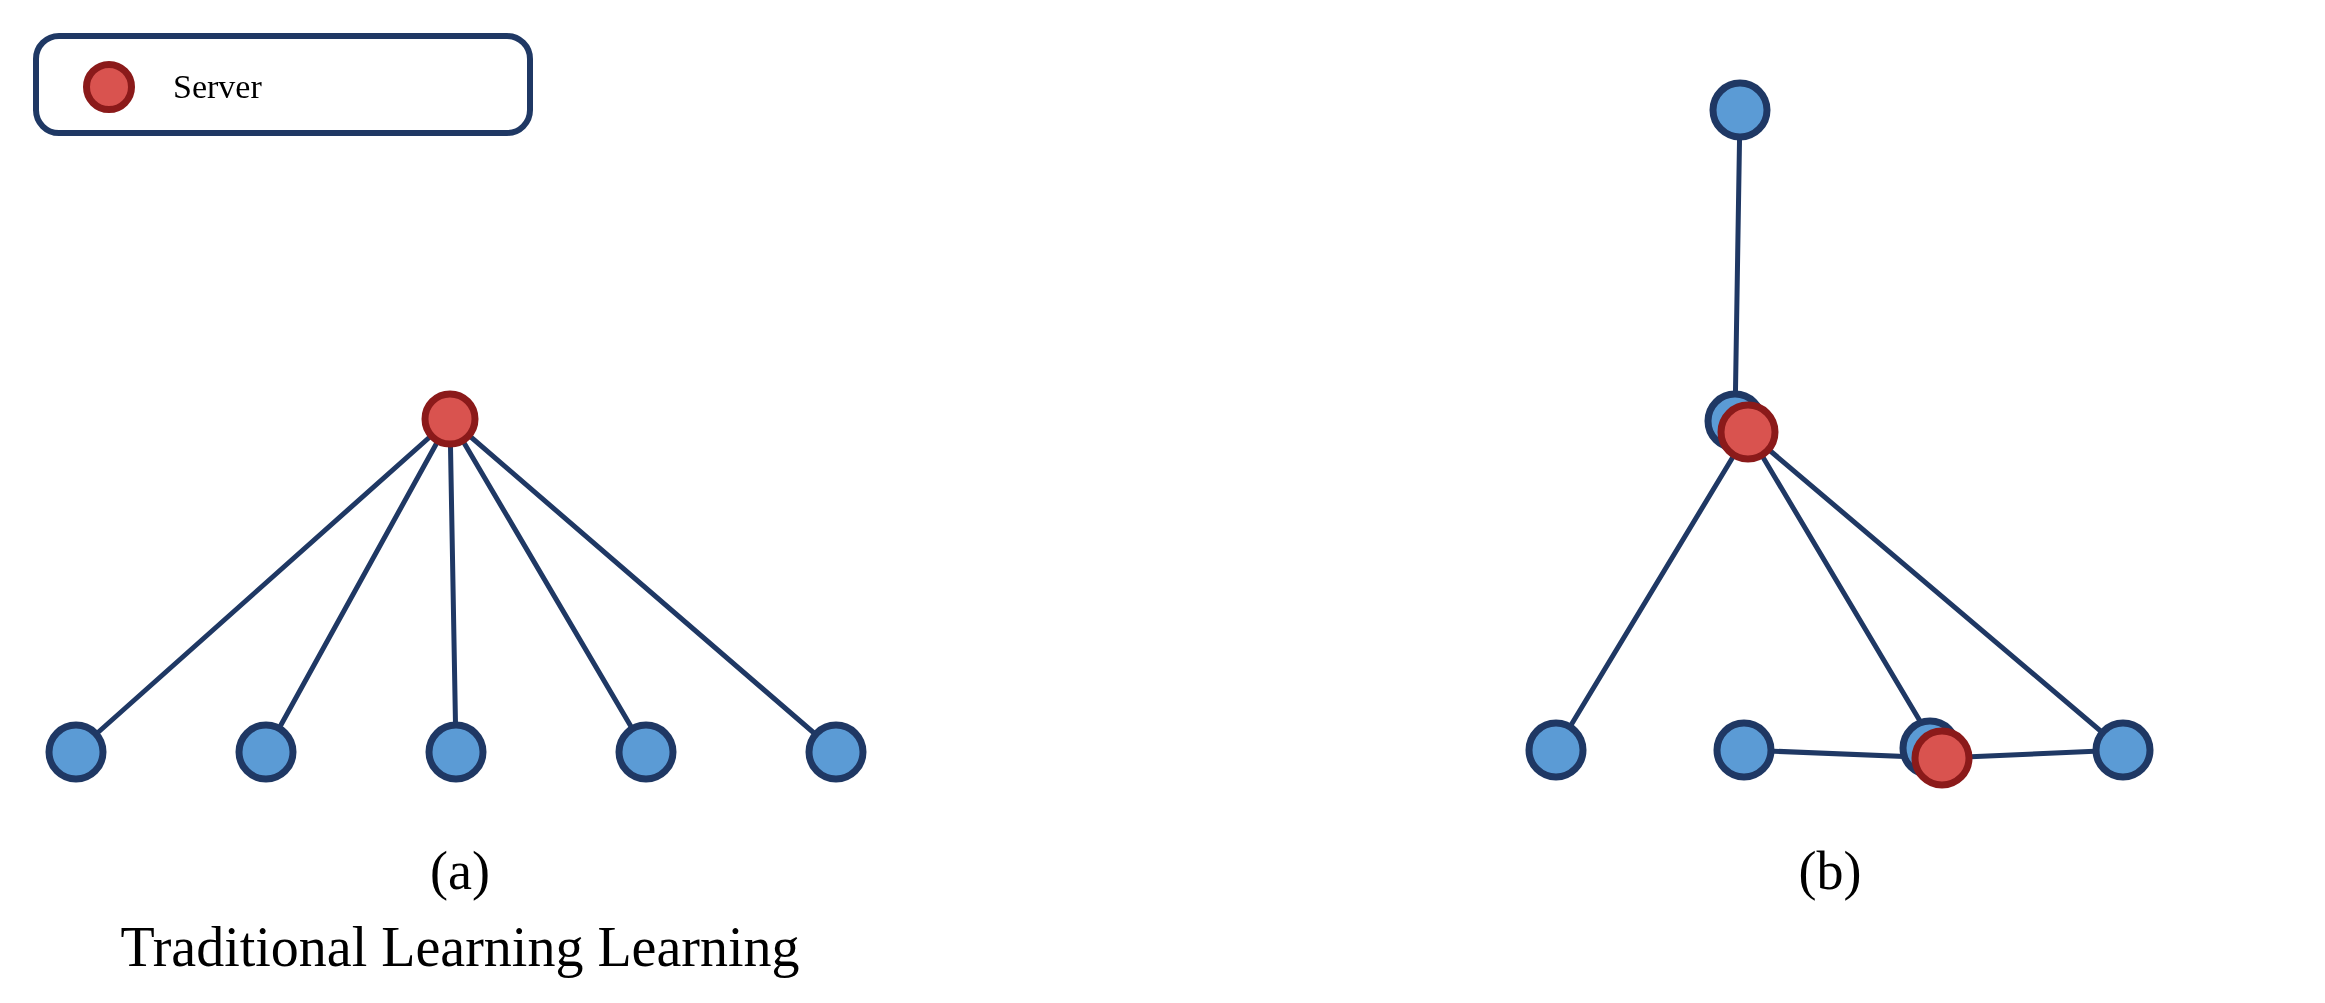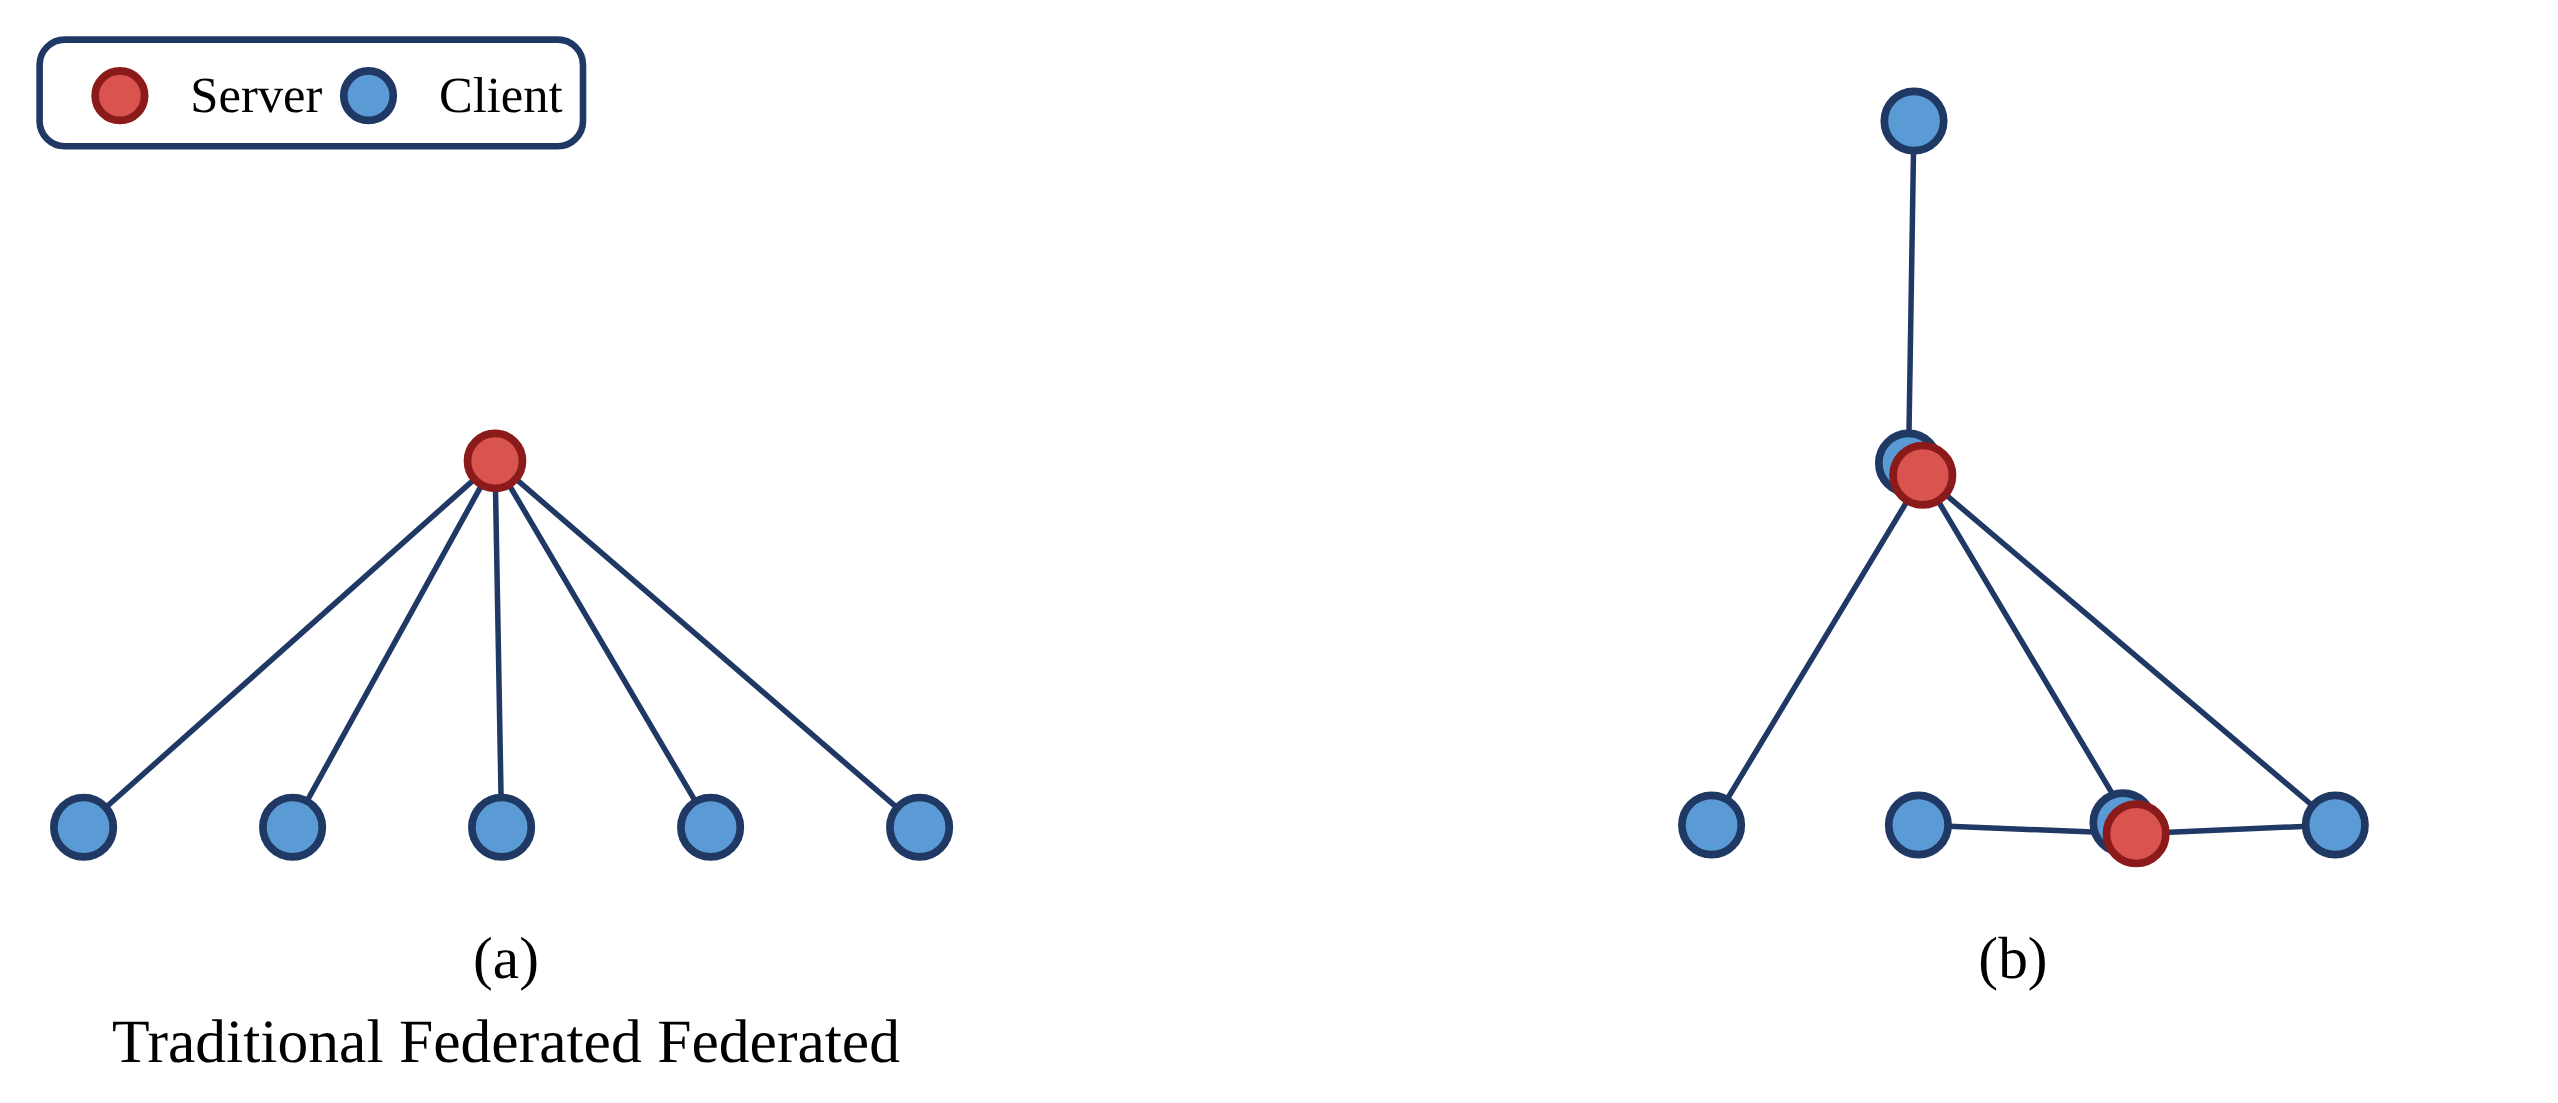--- a/index.html
+++ b/index.html
@@ -45,21 +45,21 @@
   }
   .swatch-server {
     background: #d9534f;
     border: 7px solid #8b1a1a;
   }
   .swatch-client {
     background: #5b9bd5;
     border: 7px solid #1f3864;
   }
   .legend-label {
-    font-size: 46px;
+    font-size: 34px;
     color: #000000;
     margin-left: 38px;
     line-height: 52px;
     white-space: nowrap;
   }
   
   .graph-svg {
     position: absolute;
     left: 0;
     top: 0;
@@ -87,24 +87,20 @@
 </head>
 <body>
 
 <div id="page">
 
   <div id="legend-box">
     <div class="legend-entry" id="legend-entry-server">
       <span class="legend-swatch swatch-server"></span>
       <span class="legend-label">Server</span>
     </div>
-    <div class="legend-entry" id="legend-entry-client">
-      <span class="legend-swatch swatch-client"></span>
-      <span class="legend-label">Client</span>
-    </div>
   </div>
 
   <svg class="graph-svg" id="graph-surface" width="2325" height="1003" viewBox="0 0 2325 1003">
       <g>
         <line x1="450" y1="419" x2="76" y2="752" stroke="#1f3864" stroke-width="5" stroke-linecap="round"></line>
         <line x1="450" y1="419" x2="266" y2="752" stroke="#1f3864" stroke-width="5" stroke-linecap="round"></line>
         <line x1="450" y1="419" x2="456" y2="752" stroke="#1f3864" stroke-width="5" stroke-linecap="round"></line>
         <line x1="450" y1="419" x2="646" y2="752" stroke="#1f3864" stroke-width="5" stroke-linecap="round"></line>
         <line x1="450" y1="419" x2="836" y2="752" stroke="#1f3864" stroke-width="5" stroke-linecap="round"></line>
       </g>
@@ -130,16 +126,16 @@
         <circle cx="1748" cy="432" r="27" fill="#d9534f" stroke="#8b1a1a" stroke-width="7"></circle>
         <circle cx="1556" cy="750" r="27" fill="#5b9bd5" stroke="#1f3864" stroke-width="7"></circle>
         <circle cx="1744" cy="750" r="27" fill="#5b9bd5" stroke="#1f3864" stroke-width="7"></circle>
         <circle cx="1930" cy="748" r="27" fill="#5b9bd5" stroke="#1f3864" stroke-width="7"></circle>
         <circle cx="1942" cy="758" r="27" fill="#d9534f" stroke="#8b1a1a" stroke-width="7"></circle>
         <circle cx="2123" cy="750" r="27" fill="#5b9bd5" stroke="#1f3864" stroke-width="7"></circle>
       </g>
     </svg>
 
   <div class="caption-letter" id="caption-letter-a">(a)</div>
-  <div class="caption-title" id="caption-title-a">Traditional Federated Federated</div>
+  <div class="caption-title" id="caption-title-a">Traditional Learning Learning</div>
   <div class="caption-letter" id="caption-letter-b">(b)</div>
 
 </div>
 
 </body></html>

